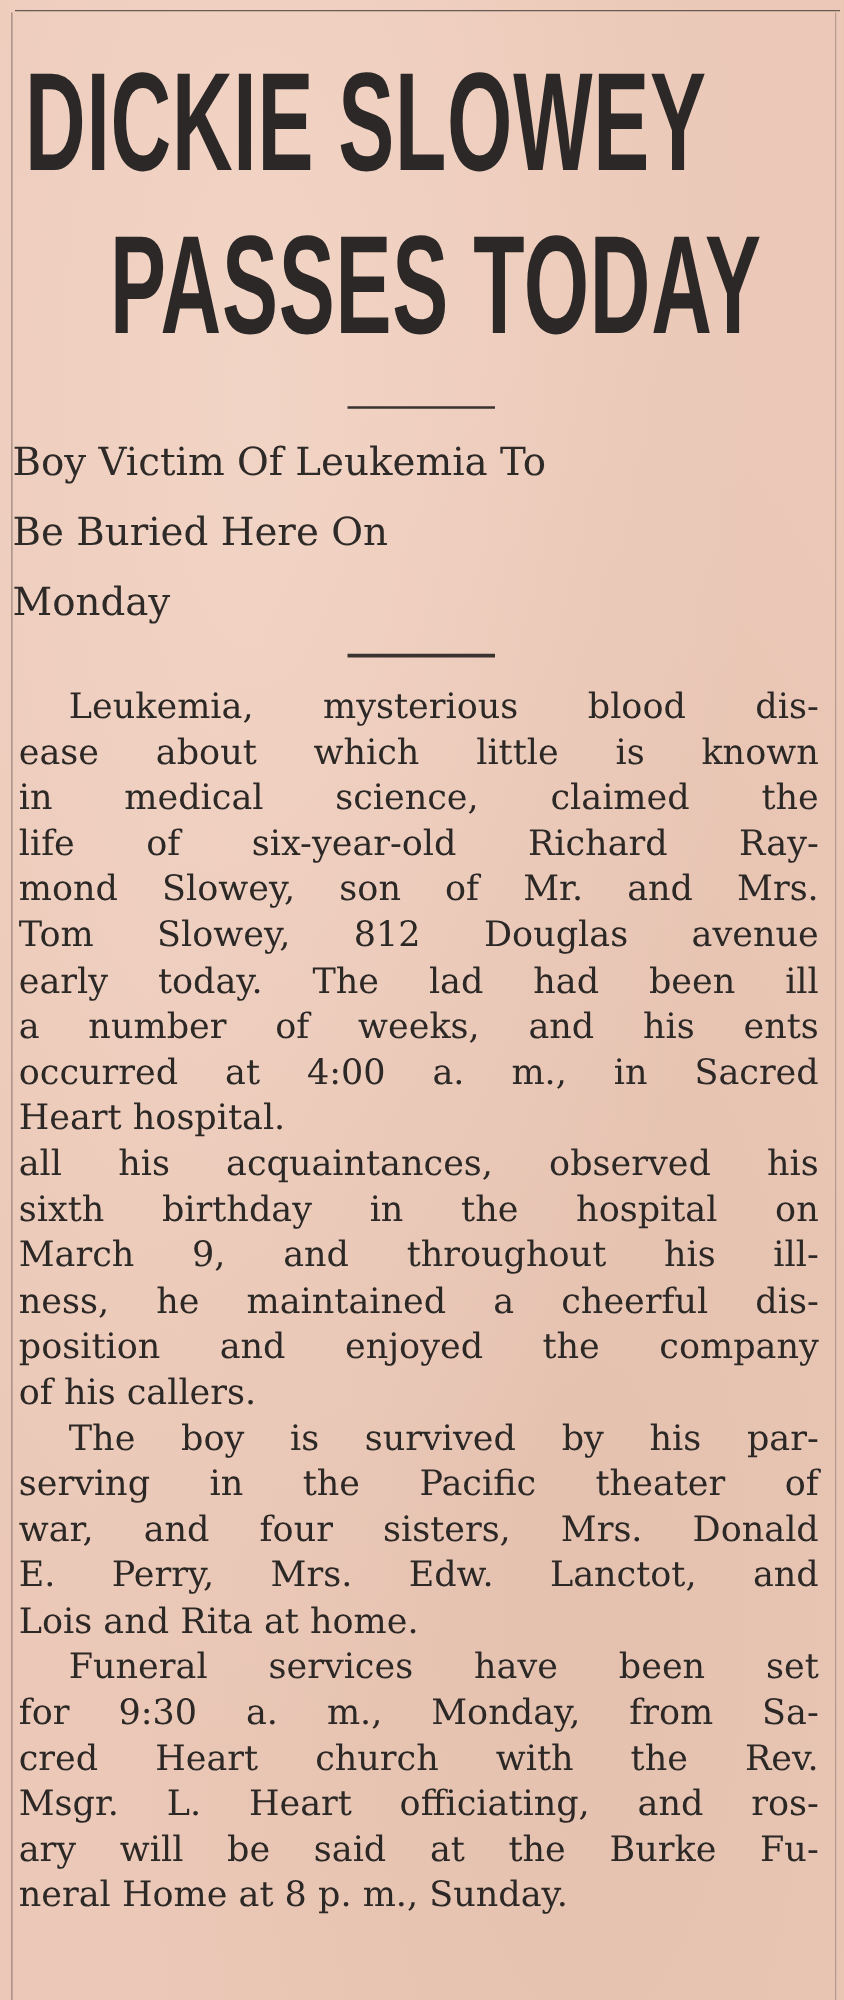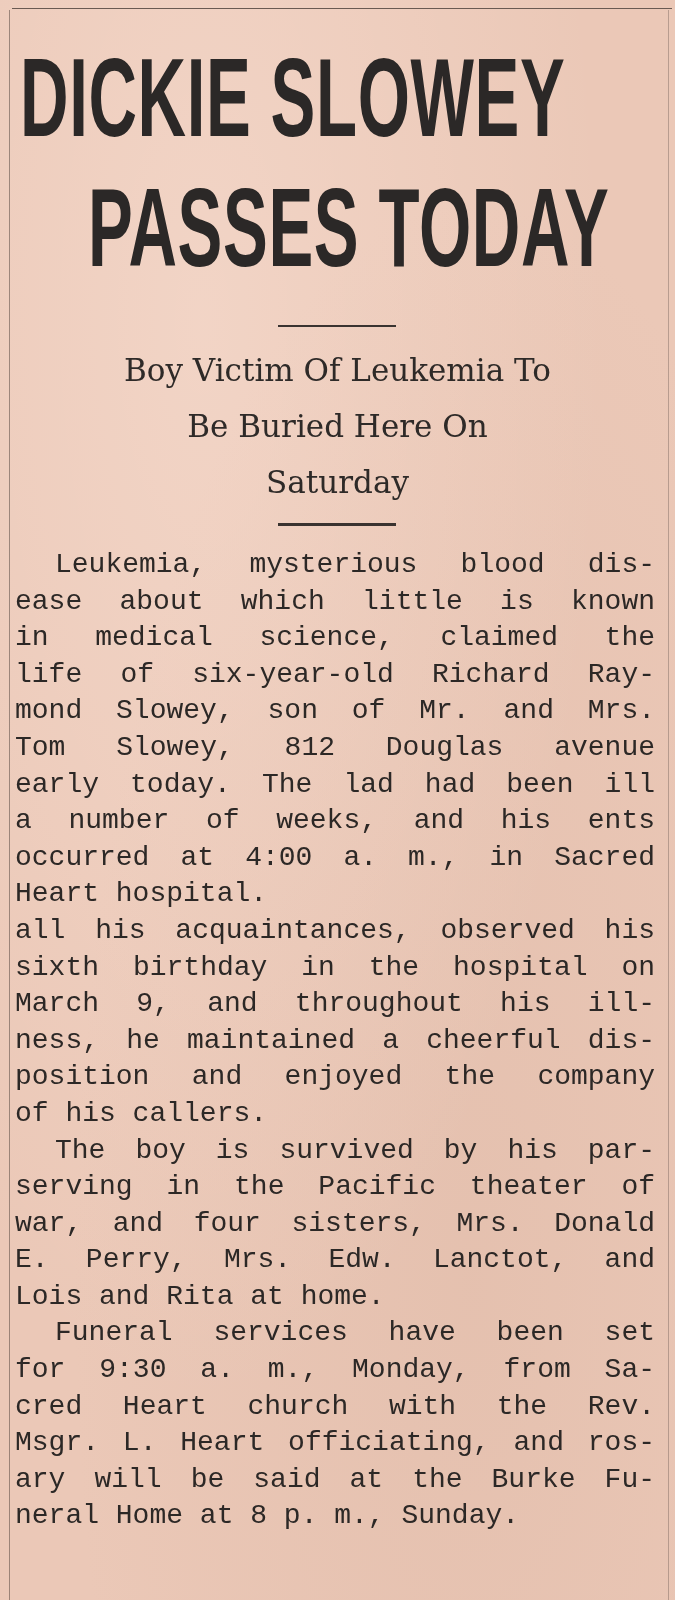--- a/index.html
+++ b/index.html
@@ -65,21 +65,20 @@
       height: 3px;
       background: #3a3330;
     }
     .rule1 { left: 278px; top: 325px; width: 118px; height: 2px; }
     .rule2 { left: 278px; top: 523px; width: 118px; }
 
     .deck {
       position: absolute;
       left: 10px; width: 655px;
       top: 342px;
-      text-align: center;
       font-family: "DejaVu Serif", serif;
       font-size: 31px;
       line-height: 56px;
       color: #2e2a28;
     }
     .deck span { display: block; }
 
     .body-text {
       position: absolute;
       left: 15px; top: 547px;
@@ -88,21 +87,20 @@
       font-size: 28px;
       line-height: 36.6px;
       color: #2c2826;
     }
     .body-text .ln {
       display: block;
       white-space: nowrap;
       text-align: justify;
       text-align-last: justify;
       height: 36.6px;
-      font-family: Liberation Mono, monospace;
     }
     .body-text .ln.last {
       text-align-last: left;
     }
     .body-text .ln.indent {
       padding-left: 40px;
       box-sizing: border-box;
     }
   </style>
 </head>
@@ -116,21 +114,21 @@
   <div class="headline">
     <span class="line hl1">DICKIE SLOWEY</span>
     <span class="line hl2">PASSES TODAY</span>
   </div>
 
   <div class="short-rule rule1"></div>
 
   <div class="deck">
     <span>Boy Victim Of Leukemia To</span>
     <span>Be Buried Here On</span>
-    <span>Saturday</span>
+    <span>Monday</span>
   </div>
 
   <div class="short-rule rule2"></div>
 
   <div class="body-text">
     <span class="ln indent">Leukemia, mysterious blood dis-</span>
     <span class="ln">ease about which little is known</span>
     <span class="ln">in medical science, claimed the</span>
     <span class="ln">life of six-year-old Richard Ray-</span>
     <span class="ln">mond Slowey, son of Mr. and Mrs.</span>

